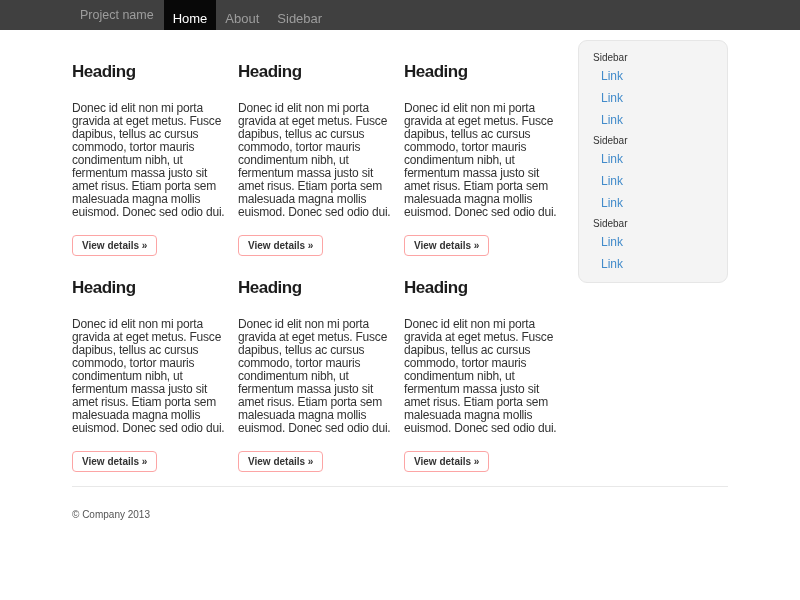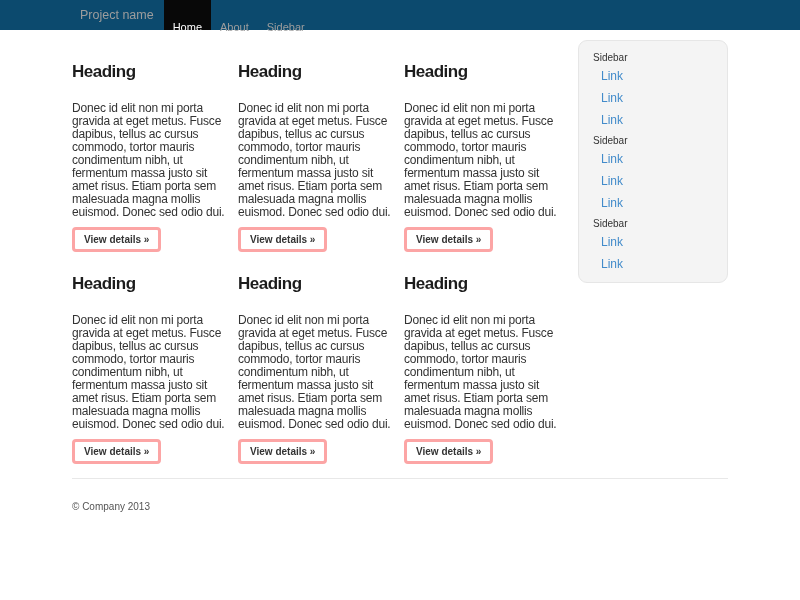--- a/index.html
+++ b/index.html
@@ -1,24 +1,24 @@
 <!DOCTYPE html>
 <html><head>
 <meta charset="utf-8">
 <style>
   * { margin: 0; padding: 0; box-sizing: border-box; }
   html, body { width: 800px; height: 600px; background: #fff; overflow: hidden; }
   body { font-family: "Liberation Sans", sans-serif; color: #333; }
 
   
-  .navbar { height: 30px; background: #0c4a6e; width: 100%; }
+  .navbar { height: 30px; background: #404040; width: 100%; }
   .navbar-inner { width: 656px; margin: 0 auto; display: flex; align-items: stretch; height: 30px; }
   .brand { color: #9d9d9d; font-size: 12.5px; line-height: 30px; padding: 0 8px; text-decoration: none; white-space: nowrap; }
   .nav-menu { display: flex; list-style: none; margin-left: 2px; }
-  .nav-item { color: #9d9d9d; font-size: 11px; line-height: 30px; padding: 12px 9px; cursor: pointer; }
+  .nav-item { color: #9d9d9d; font-size: 13px; line-height: 30px; padding: 4px 9px; cursor: pointer; }
   .nav-item.active { background: #080808; color: #fff; }
 
   
   .container { width: 656px; margin: 0 auto; }
   .row { display: flex; gap: 18px; margin-top: 10px; }
   .main-col { width: 488px; flex: none; }
   .side-col { width: 150px; flex: none; }
 
   
   .jumbotron { height: 152px; background: #eee; border-radius: 6px; padding: 38px 30px 0 31px; overflow: hidden; }
@@ -29,22 +29,22 @@
   .sidebar { height: 243px; background: #f4f4f4; border: 1px solid #e6e6e6; border-radius: 9px; padding: 10px 10px 9px 12px; overflow: hidden; }
   .sidebar-heading { font-size: 10px; line-height: 14px; color: #333; margin-left: 2px; }
   .sidebar-heading + .sidebar-heading, a + .sidebar-heading { margin-top: 3px; }
   .sidebar-link { display: block; height: 22px; line-height: 22px; padding-left: 10px; font-size: 12px; color: #428bca; text-decoration: none; cursor: pointer; }
 
   
   .card-row { display: flex; gap: 10px; }
   .card { width: 156px; flex: none; }
   .card h2 { font-size: 17px; line-height: 20px; font-weight: 700; letter-spacing: -0.5px; color: #1c1c1c; margin-top: 22px; }
   .card p { margin-top: 20px; font-size: 12px; line-height: 13px; letter-spacing: -0.2px; color: #333; }
-  .btn-default { display: inline-block; margin-top: 8px; padding: 4px 9px; font-family: "Liberation Sans", sans-serif;
-    font-size: 10px; font-weight: 700; color: #333; background: #fff; border: 3px solid #fca5a5; border-radius: 4px; cursor: pointer; }
+  .btn-default { display: inline-block; margin-top: 16px; padding: 4px 9px; font-family: "Liberation Sans", sans-serif;
+    font-size: 10px; font-weight: 700; color: #333; background: #fff; border: 1px solid #fca5a5; border-radius: 4px; cursor: pointer; }
 
   
   .footer-hr { border: none; border-top: 1px solid #e8e8e8; margin-top: 14px; }
   .footer-text { margin-top: 22px; font-size: 10px; color: #555; }
 </style>
 </head>
 <body>
 
 <nav class="navbar">
   <div class="navbar-inner">

